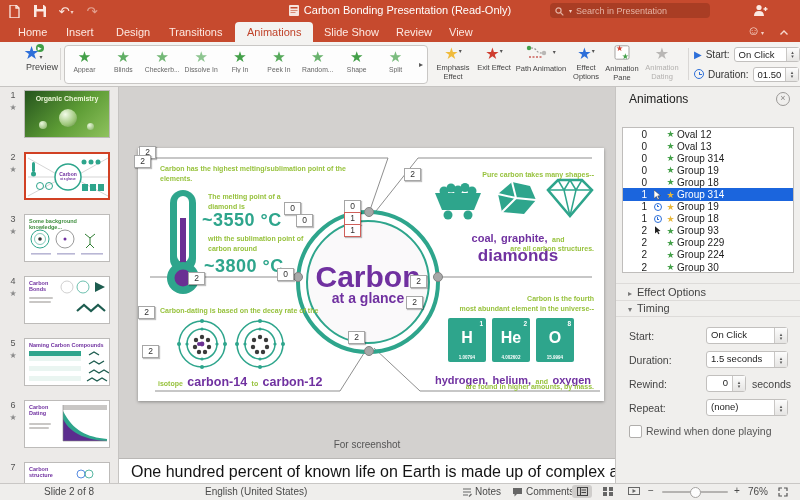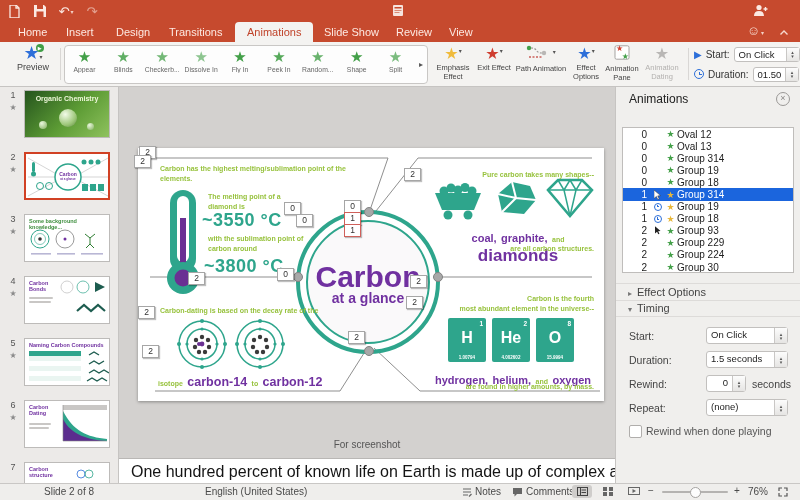--- a/index.html
+++ b/index.html
@@ -23,21 +23,21 @@
   .smiley{position:absolute;right:36px;top:1px;color:#f6d9cf;font-size:13px;}
   .smiley .mini-caret{font-size:6px;}
   .collapse-chev{position:absolute;right:12px;top:8px;width:8px;height:5px;}
   .collapse-chev svg{display:block;}
 
   .tab{position:absolute;top:0;height:20px;line-height:20px;color:#fde9e2;font-size:11px;padding:0 4px;}
   .tab.active{background:#f4f3f1;color:#c0432a;border-radius:4px 4px 0 0;padding:0 12px;}
 
   
   .ribbon{position:absolute;top:42px;left:0;width:800px;height:44px;background:#f4f3f1;border-bottom:1px solid #c6c4c2;}
-  .rb-label{font-size:9px;color:#444;text-align:center;line-height:1.1;}
+  .rb-label{font-size:9px;color:#444;text-align:right;line-height:1.1;}
   .star{font-size:16px;line-height:16px;display:inline-block;}
   .star.green{color:#44a049;}
   .star.yellow{color:#f0bb3c;}
   .star.red{color:#cf3e30;}
   .star.blue{color:#2d6fd9;}
   .star.gray{color:#b9b7b5;}
   .vsep{position:absolute;top:6px;bottom:6px;width:1px;background:#d9d7d5;}
   .preview-btn{position:absolute;left:8px;top:3px;width:50px;text-align:center;}
   .preview-star{position:relative;display:inline-block;}
   .play-badge{position:absolute;right:-4px;top:-1px;width:8px;height:8px;border-radius:50%;background:#3f9e46;color:#fff;
@@ -157,21 +157,31 @@
       </span>
   </div>
   <div class="tb-title">
     <span class="doc-ico">
       <svg width="10" height="11" viewBox="0 0 10 11">
           <rect width="10" height="11" rx="1" fill="#f6e4de"></rect>
           <rect x="1.5" y="2" width="7" height="1.5" fill="#c64a2e"></rect>
           <rect x="1.5" y="5" width="7" height="1" fill="#d98a74"></rect>
           <rect x="1.5" y="7" width="5" height="1" fill="#d98a74"></rect>
         </svg>
+    </span><span>Carbon Bonding Presentation (Read-Only)</span>
+  </div>
+  <div class="tb-search">
+    <span>
+      <svg width="9" height="9" viewBox="0 0 9 9">
+          <circle cx="3.5" cy="3.5" r="2.6" fill="none" stroke="#e5b3a4" stroke-width="1.2"></circle>
+          <line x1="5.6" y1="5.6" x2="8.3" y2="8.3" stroke="#e5b3a4" stroke-width="1.2"></line>
+        </svg>
     </span>
+    <span class="mini-caret">▾</span>
+    <span class="tb-search-text">Search in Presentation</span>
   </div>
   <span class="share-ico">
     <svg width="15" height="13" viewBox="0 0 15 13">
         <circle cx="6" cy="3.5" r="2.6" fill="#fbe9e2"></circle>
         <path d="M1,12 q0,-5 5,-5 q5,0 5,5 z" fill="#fbe9e2"></path>
         <path d="M12.5,3 v4 M10.5,5 h4" stroke="#fbe9e2" stroke-width="1.4"></path>
       </svg>
   </span>
 </div>
 

